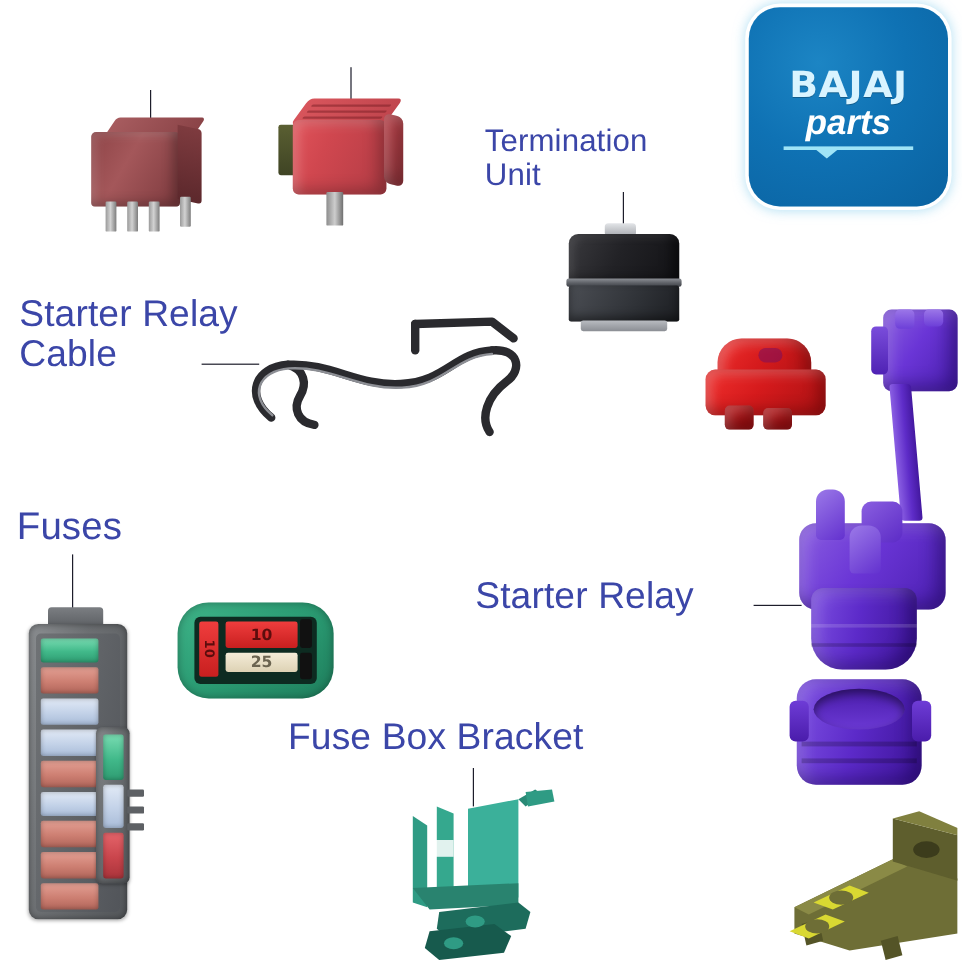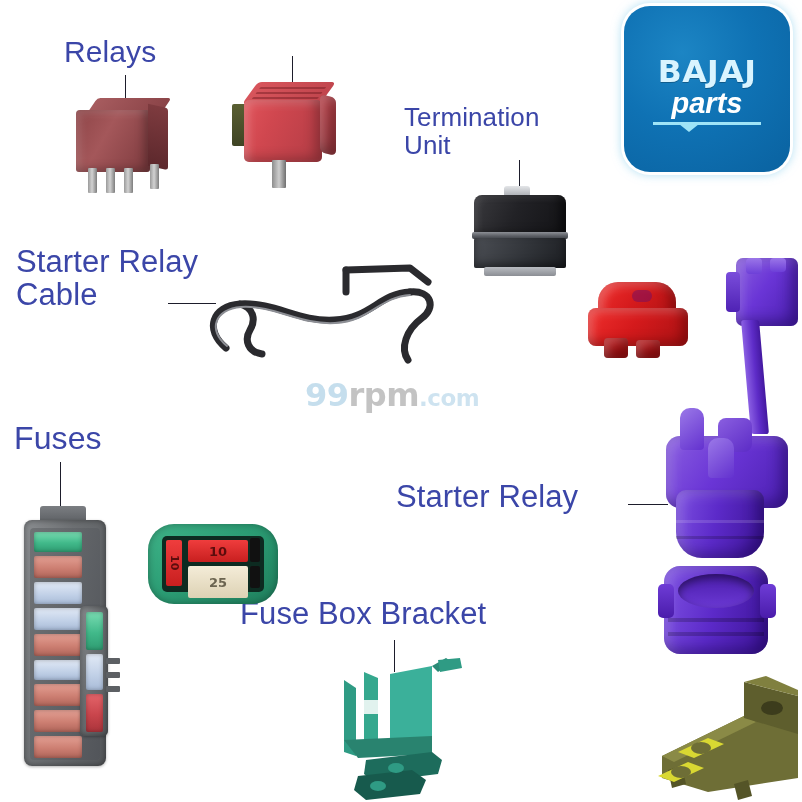--- a/index.html
+++ b/index.html
@@ -108,21 +108,20 @@
 <body>
 
 <div id="stage">
 
   <div id="logo">
     <div class="bj">BAJAJ</div>
     <div class="par">parts</div>
     <div class="rule"></div>
   </div>
 
-  <div class="lbl" style="left:64px;top:36px;font-size:30px;">Relays</div>
   <div class="leader v" style="left:125px;top:75px;height:28px;"></div>
 
   <div class="leader v" style="left:292px;top:56px;height:30px;"></div>
 
   <div class="lbl" style="left:404px;top:104px;font-size:26px;">Termination
 Unit</div>
   <div class="leader v" style="left:519px;top:160px;height:33px;"></div>
 
   <div class="lbl" style="left:16px;top:246px;font-size:31px;">Starter Relay
 Cable</div>
@@ -130,23 +129,20 @@
 
   <div class="lbl" style="left:14px;top:422px;font-size:32px;">Fuses</div>
   <div class="leader v" style="left:60px;top:462px;height:248px;"></div>
 
   <div class="lbl" style="left:396px;top:481px;font-size:31px;">Starter Relay</div>
   <div class="leader h" style="left:628px;top:504px;width:40px;"></div>
 
   <div class="lbl" style="left:240px;top:598px;font-size:31px;">Fuse Box Bracket</div>
   <div class="leader v" style="left:394px;top:640px;height:32px;"></div>
 
-  <div id="wm">
-    <span class="a">99</span><span class="b">rpm</span><span class="c">.com</span>
-  </div>
 
   <div class="part" style="left:70px;top:98px;width:110px;height:96px;">
     <div class="relay-top" style="left:22px;top:0px;width:74px;height:16px;"></div>
     <div class="relay-body" style="left:6px;top:12px;width:74px;height:62px;"></div>
     <div class="relay-side" style="left:78px;top:8px;width:20px;height:62px;
          background:linear-gradient(180deg,#7e3b3f,#5c282c);transform:skewY(12deg);"></div>
     <div class="pin" style="left:18px;top:70px;width:9px;height:25px;"></div>
     <div class="pin" style="left:36px;top:70px;width:9px;height:25px;"></div>
     <div class="pin" style="left:54px;top:70px;width:9px;height:25px;"></div>
     <div class="pin" style="left:80px;top:66px;width:9px;height:25px;"></div>
@@ -205,26 +201,26 @@
     <div class="fb-shell" style="left:66px;top:100px;width:28px;height:130px;border-radius:5px;"></div>
     <div class="fuse green" style="left:72px;top:106px;width:17px;height:38px;"></div>
     <div class="fuse blue" style="left:72px;top:148px;width:17px;height:36px;"></div>
     <div class="fuse red" style="left:72px;top:188px;width:17px;height:38px;"></div>
 
     <div class="fb-clip" style="left:92px;top:152px;width:14px;height:6px;"></div>
     <div class="fb-clip" style="left:92px;top:166px;width:14px;height:6px;"></div>
     <div class="fb-clip" style="left:92px;top:180px;width:14px;height:6px;"></div>
   </div>
 
-  <div class="part" style="left:148px;top:524px;width:130px;height:84px;padding-left:48px;">
+  <div class="part" style="left:148px;top:502px;width:130px;height:84px;padding-left:48px;">
     <div class="gh-shell" style="left:0px;top:0px;width:130px;height:80px;"></div>
     <div class="gh-win" style="left:14px;top:12px;width:102px;height:56px;"></div>
     <div class="gh-f r" style="left:18px;top:16px;width:16px;height:46px;font-size:11px;writing-mode:vertical-rl;">10</div>
     <div class="gh-f r" style="left:40px;top:16px;width:60px;height:22px;font-size:13px;">10</div>
-    <div class="gh-f w" style="left:40px;top:42px;width:60px;height:32px;font-size:13px;">25</div>
+    <div class="gh-f w" style="left:40px;top:42px;width:60px;height:16px;font-size:13px;">25</div>
     <div style="position:absolute;left:102px;top:14px;width:10px;height:24px;background:#111;border-radius:2px;"></div>
     <div style="position:absolute;left:102px;top:42px;width:10px;height:22px;background:#111;border-radius:2px;"></div>
   </div>
 
   <div class="part" style="left:588px;top:282px;width:104px;height:80px;">
     <div class="rb" style="left:10px;top:0px;width:78px;height:46px;border-radius:20px 20px 6px 6px;"></div>
     <div class="rb" style="left:0px;top:26px;width:100px;height:38px;border-radius:8px;"></div>
     <div class="rb" style="left:16px;top:56px;width:24px;height:20px;border-radius:4px;
          background:linear-gradient(180deg,#b9181a,#8c0f12);"></div>
     <div class="rb" style="left:48px;top:58px;width:24px;height:18px;border-radius:4px;

